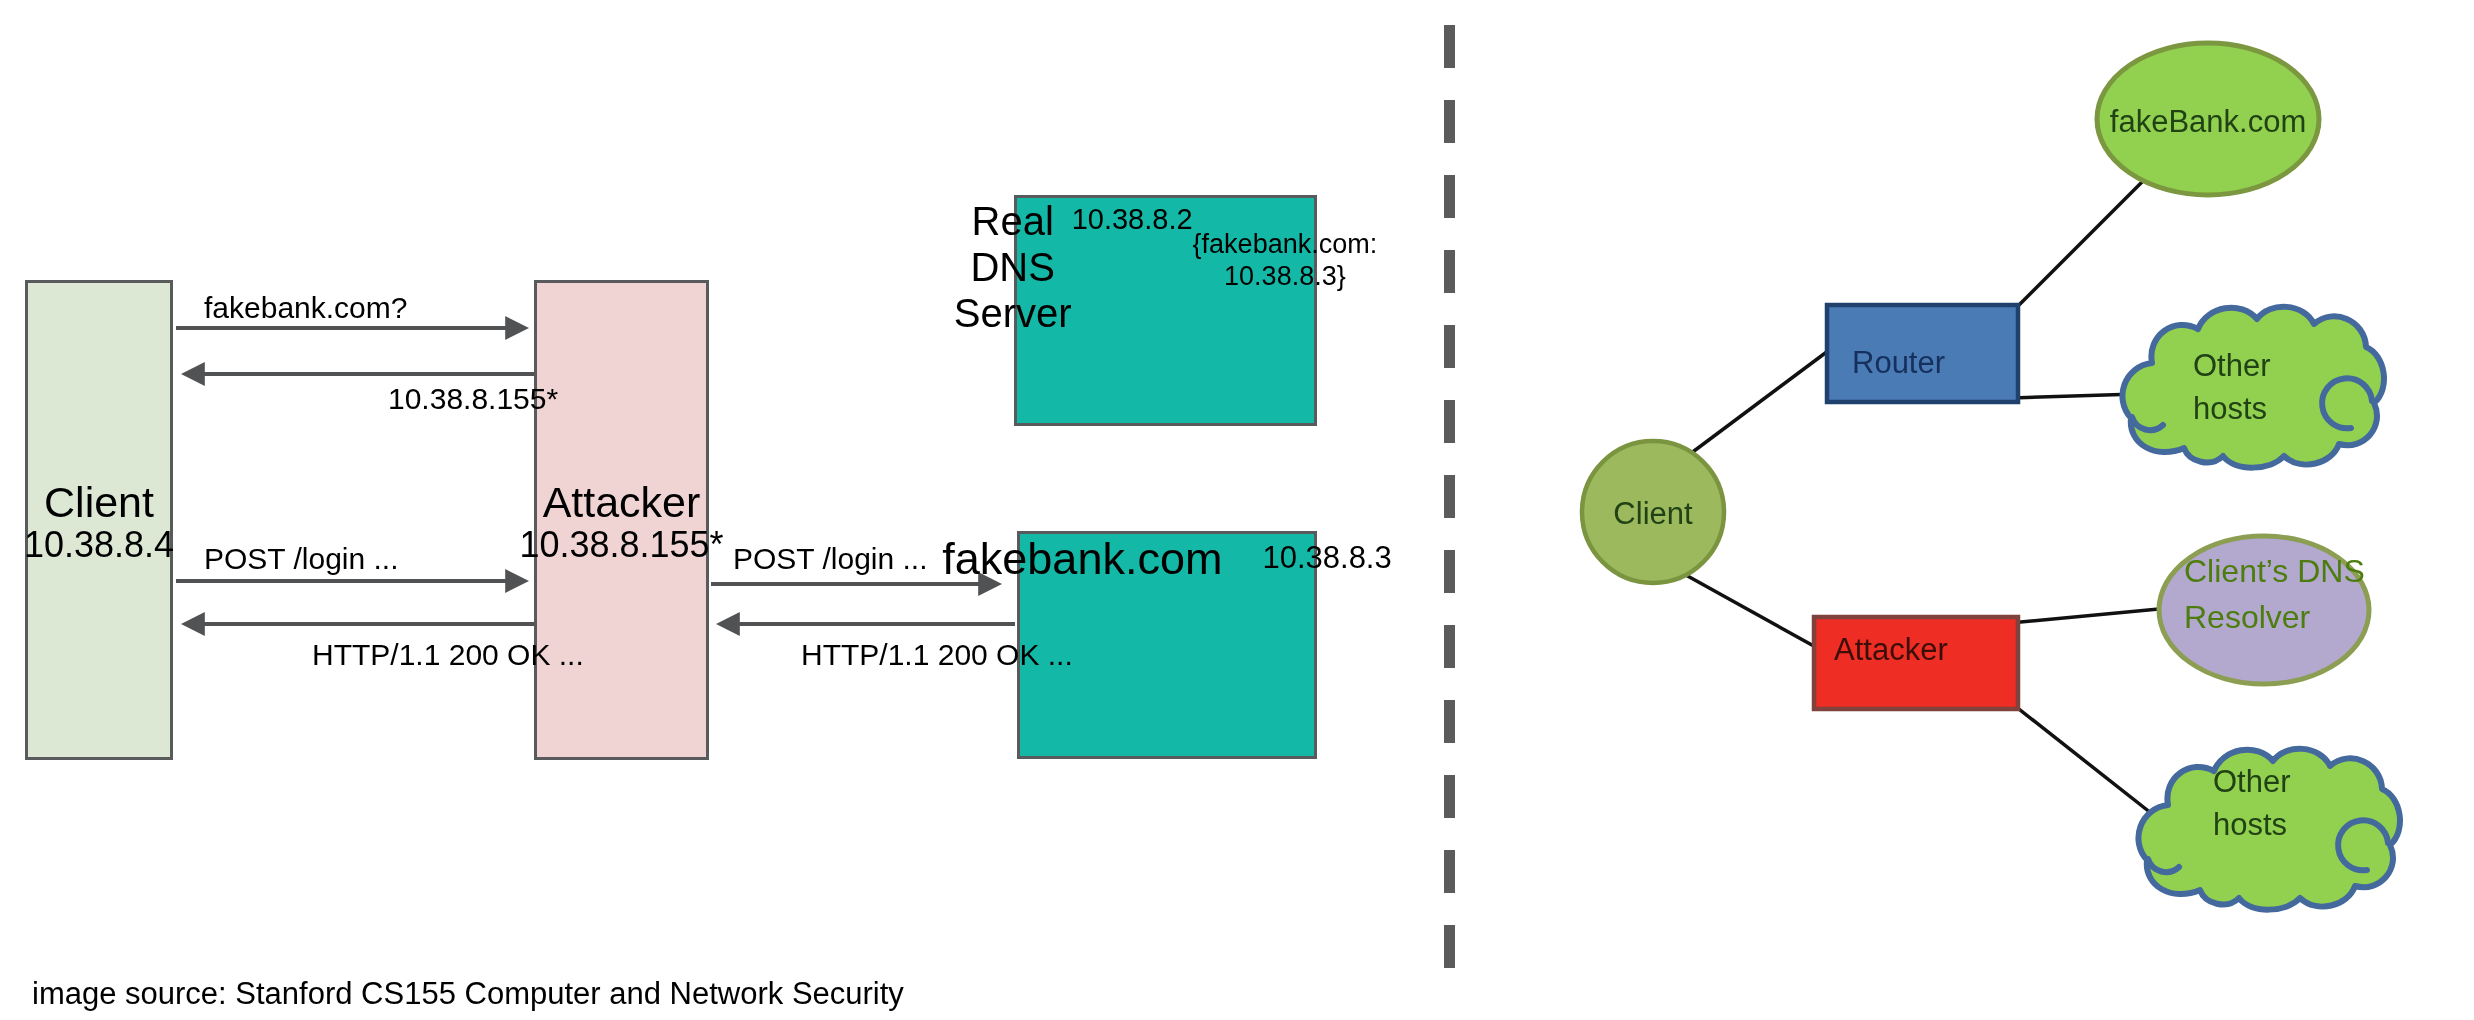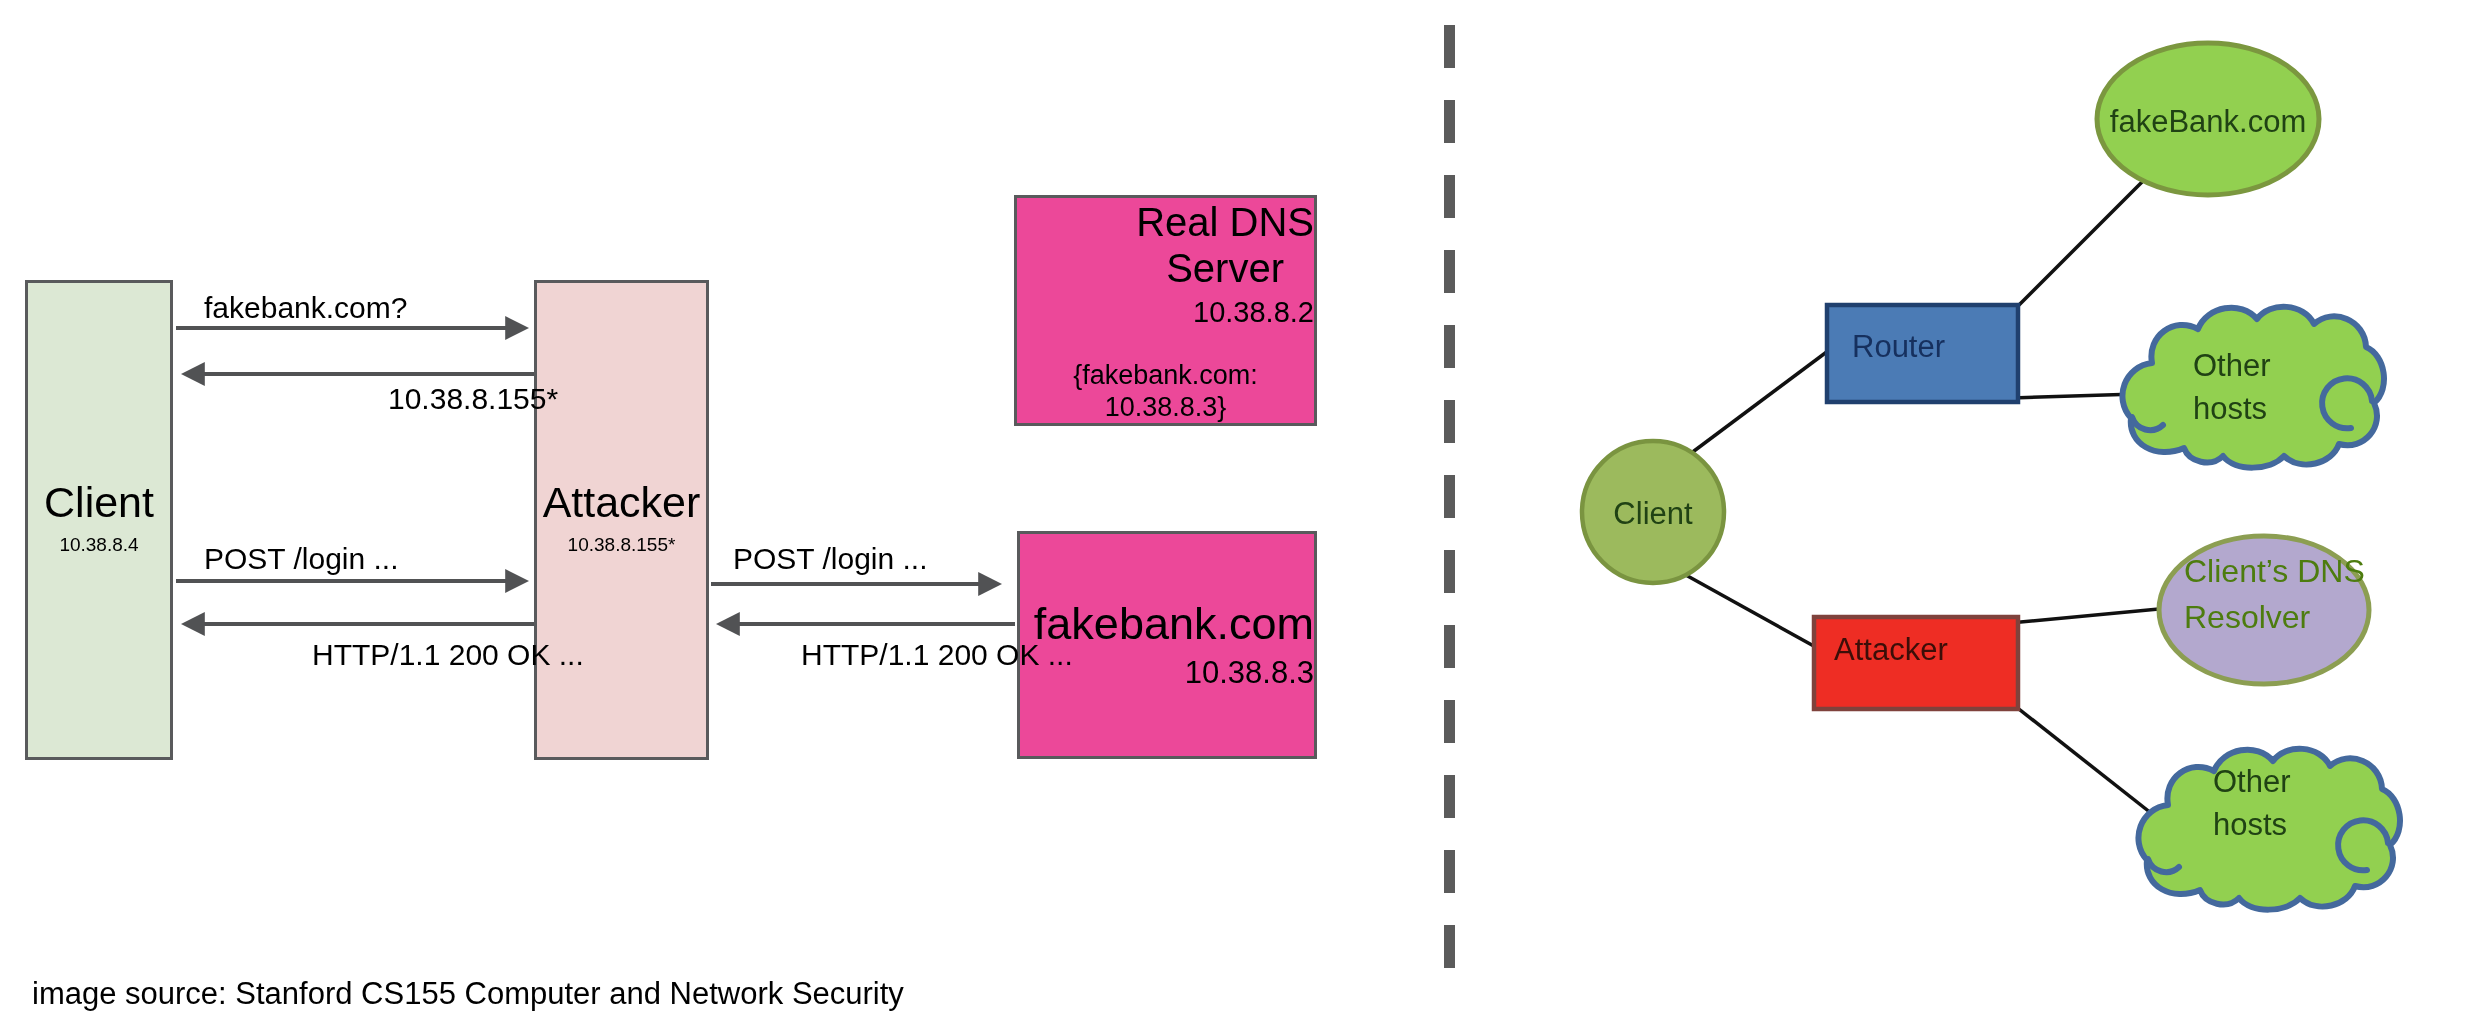--- a/index.html
+++ b/index.html
@@ -11,25 +11,25 @@
 
   
   .lifeline {
     position:absolute; box-sizing:border-box; border:3px solid var(--box-border,#595a5c);
     display:flex; flex-direction:column; align-items:center; justify-content:center;
     text-align:center;
   }
   .client-box   { left:25px;  top:280px; width:148px; height:480px; background:var(--client-fill,#dce8d4); }
   .attacker-box { left:534px; top:280px; width:175px; height:480px; background:var(--attacker-fill,#f0d4d3); }
   .actor-name { font-size:43px; line-height:50px; }
-  .actor-ip   { font-size:19px; line-height:36px; }
+  .actor-ip   { font-size:36px; line-height:36px; }
 
   .server-box {
-    position:absolute; box-sizing:border-box; background:#ec4899; border:3px solid var(--box-border,#595a5c);
-    display:flex; flex-direction:column; align-items:flex-end; justify-content:center; text-align:center;
+    position:absolute; box-sizing:border-box; background:#14b8a6; border:3px solid var(--box-border,#595a5c);
+    display:flex; align-items:flex-start; justify-content:center; text-align:center;
   }
   .dns-box  { left:1014px; top:195px; width:303px; height:231px; }
   .bank-box { left:1017px; top:531px; width:300px; height:228px; }
   .dns-title  { font-size:40px; line-height:46px; }
   .dns-ip     { font-size:29px; line-height:34px; margin-top:4px; }
   .dns-record { font-size:27px; line-height:32px; margin-top:30px; }
   .bank-title { font-size:45px; line-height:50px; }
   .bank-ip    { font-size:31px; line-height:36px; margin-top:6px;margin-left:40px; }
 
   .msg-label { position:absolute; font-size:30px; line-height:34px; white-space:nowrap; }
@@ -50,21 +50,21 @@
   .shape-resolver { fill:var(--resolver-fill,#b3a8ce); stroke:var(--resolver-border,#8c9e52); stroke-width:5; }
   .cloud-body { fill:var(--node-green,#92d050); stroke:var(--cloud-border,#44699d); stroke-width:6; stroke-linejoin:round; }
   .cloud-curl { fill:none; stroke:var(--cloud-border,#44699d); stroke-width:6; stroke-linecap:round; }
 
   .topo-label { position:absolute; font-size:31px; line-height:43px; white-space:nowrap; }
   .txt-green    { color:#204214; }
   .txt-router   { color:#16305e; }
   .txt-attacker { color:#3c0e08; }
   .txt-resolver { color:#4d7c0f; font-size:32px; line-height:46px; }
   .label-bank    { left:2098px; top:100px; width:220px; text-align:center; }
-  .label-router  { left:1852px; top:325px; }
+  .label-router  { left:1852px; top:341px; }
   .label-client  { left:1583px; top:492px; width:140px; text-align:center; }
   .label-attacker{ left:1834px; top:628px; }
   .label-resolver{ left:2184px; top:548px; }
   .label-hosts-top    { left:2193px; top:344px; }
   .label-hosts-bottom { left:2213px; top:760px; }
 
   .caption { position:absolute; left:32px; top:976px; font-size:31px; white-space:nowrap; }
 </style>
 </head>
 <body>

